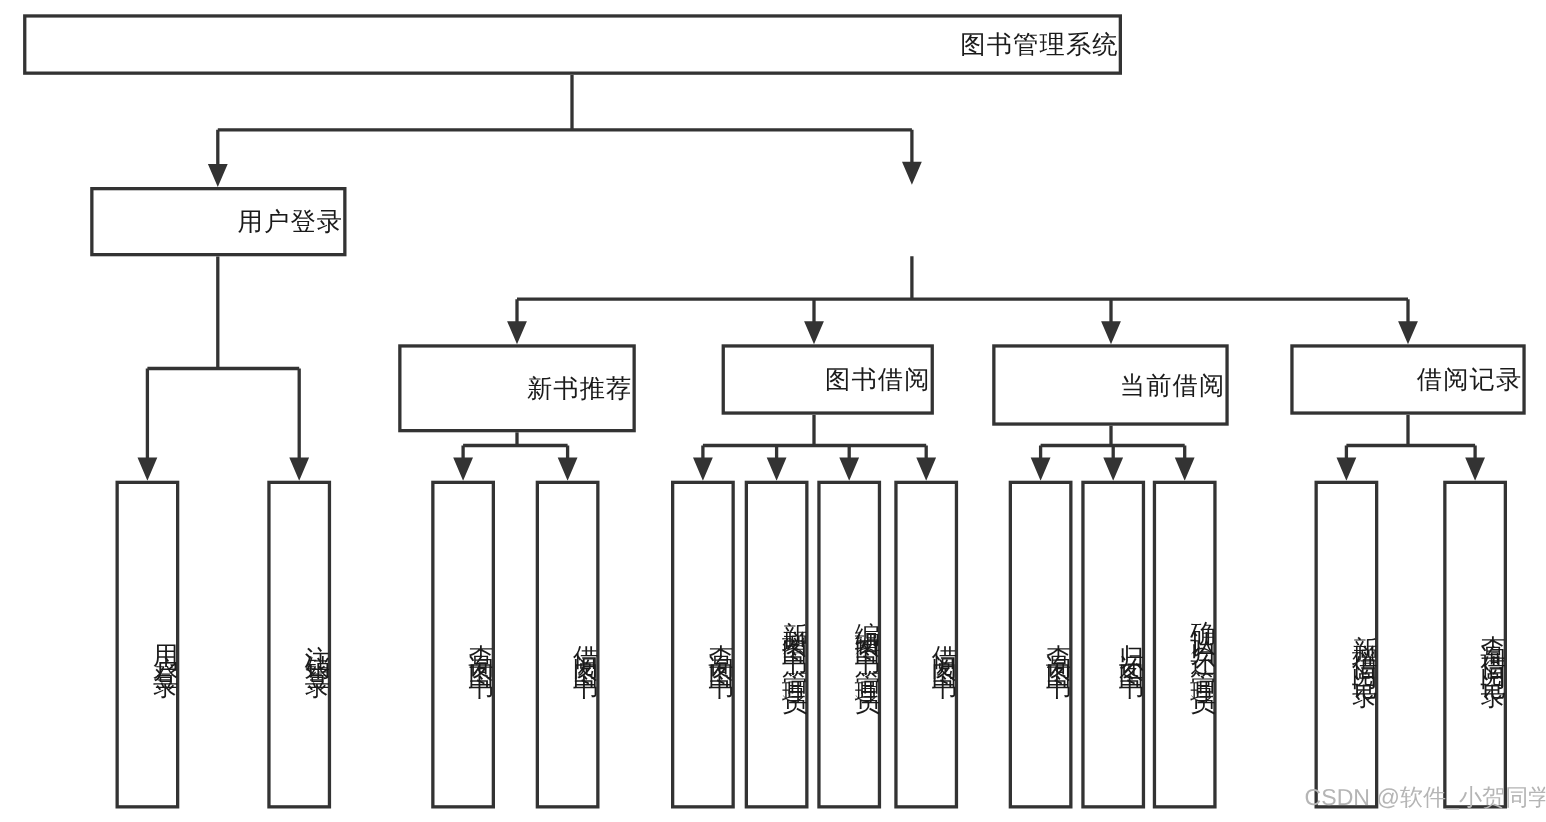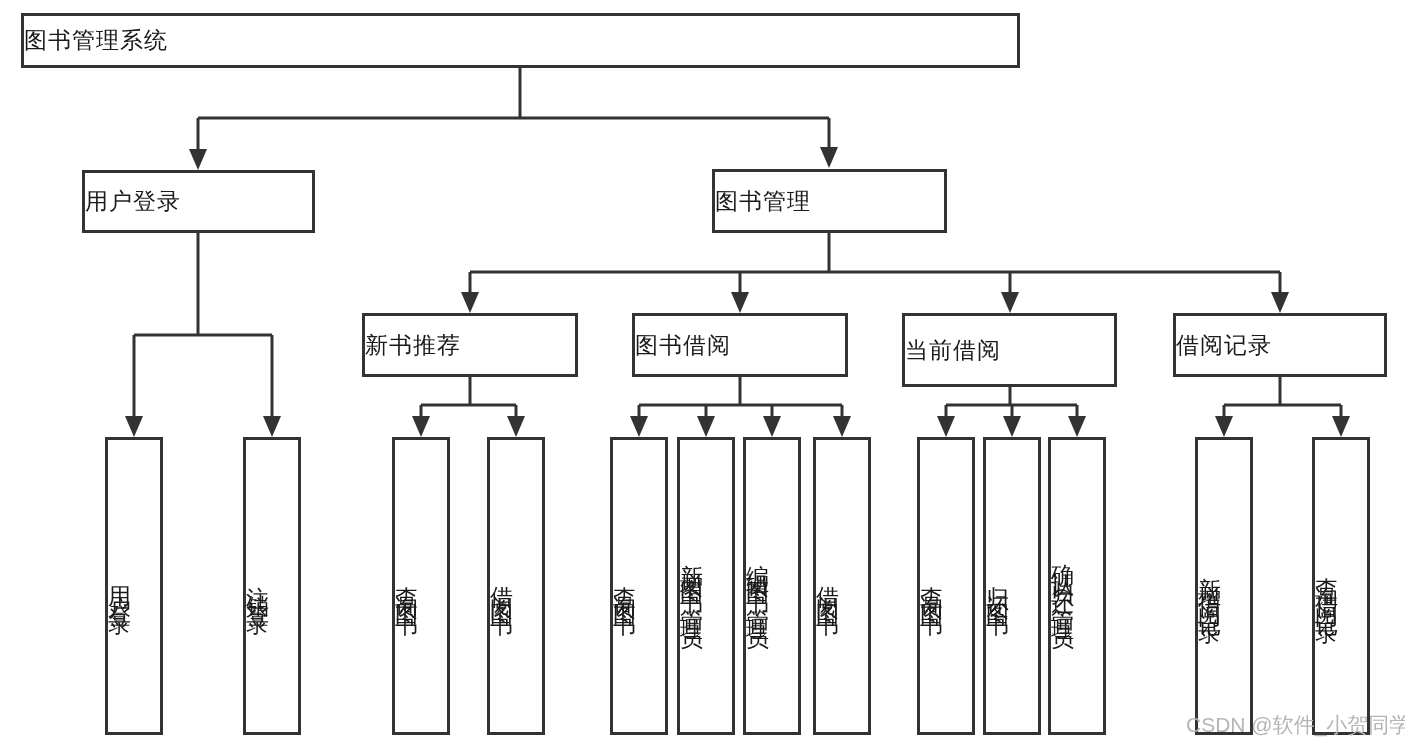--- a/index.html
+++ b/index.html
@@ -17,23 +17,24 @@
     width: 1405px; height: 747px;
     z-index: 1;
   }
   .node {
     position: absolute;
     box-sizing: border-box;
     background: #ffffff;
     border: 3px solid #333333;
     display: flex;
     align-items: center;
-    justify-content: flex-start;
+    justify-content: flex-end;
     color: #1a1a1a;
     z-index: 2;
+    font-family: Liberation Mono, monospace;
   }
   .node.h { font-size: 23px; letter-spacing: 1px; }
   .node.v span {
     writing-mode: vertical-rl;
     text-orientation: mixed;
     font-size: 23px;
     letter-spacing: 9px;
     line-height: 1;
     white-space: nowrap;
   }
@@ -57,28 +58,25 @@
     <path d="M189 149 H207 L198 170 Z M820 147 H838 L829 168 Z M125 416 H143 L134 437 Z M263 416 H281 L272 437 Z M461 292 H479 L470 313 Z M731 292 H749 L740 313 Z M1001 292 H1019 L1010 313 Z M1271 292 H1289 L1280 313 Z M412 416 H430 L421 437 Z M507 416 H525 L516 437 Z M630 416 H648 L639 437 Z M697 416 H715 L706 437 Z M763 416 H781 L772 437 Z M833 416 H851 L842 437 Z M937 416 H955 L946 437 Z M1003 416 H1021 L1012 437 Z M1068 416 H1086 L1077 437 Z M1215 416 H1233 L1224 437 Z M1332 416 H1350 L1341 437 Z" fill="#333333" stroke="none"></path>
   </svg>
 
   <div class="node h" style="left:21px;top:13px;width:999px;height:55px">
     <span>图书管理系统</span>
   </div>
 
   <div class="node h" style="left:82px;top:170px;width:233px;height:63px">
     <span>用户登录</span>
   </div>
-  <div class="node h" style="left:712px;top:169px;width:235px;height:64px">
-    <span>图书管理</span>
-  </div>
 
-  <div class="node h" style="left:362px;top:313px;width:216px;height:64px">
+  <div class="node h" style="left:362px;top:313px;width:216px;height:80px">
     <span>新书推荐</span>
   </div>
-  <div class="node h" style="left:632px;top:313px;width:216px;height:64px">
+  <div class="node h" style="left:656px;top:313px;width:193px;height:64px">
     <span>图书借阅</span>
   </div>
   <div class="node h" style="left:902px;top:313px;width:215px;height:74px">
     <span>当前借阅</span>
   </div>
   <div class="node h" style="left:1173px;top:313px;width:214px;height:64px">
     <span>借阅记录</span>
   </div>
 
   <div class="node v" style="left:105px;top:437px;width:58px;height:298px">

